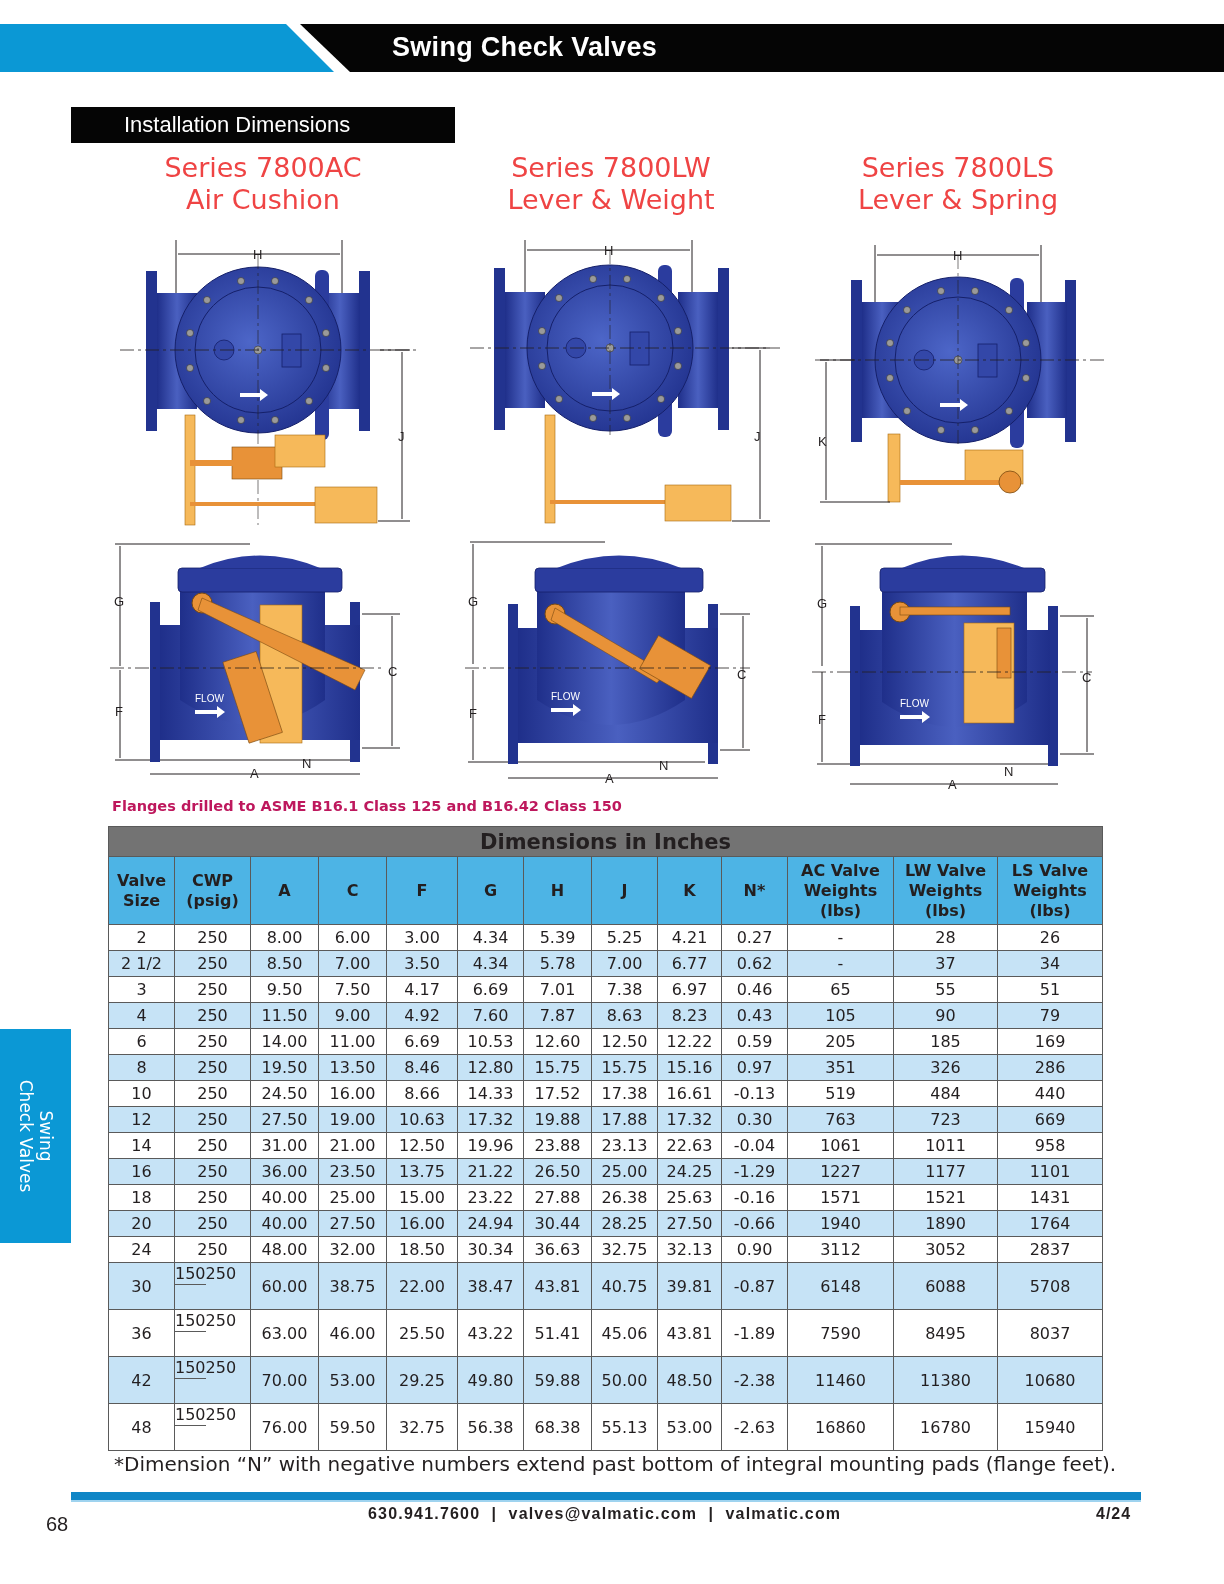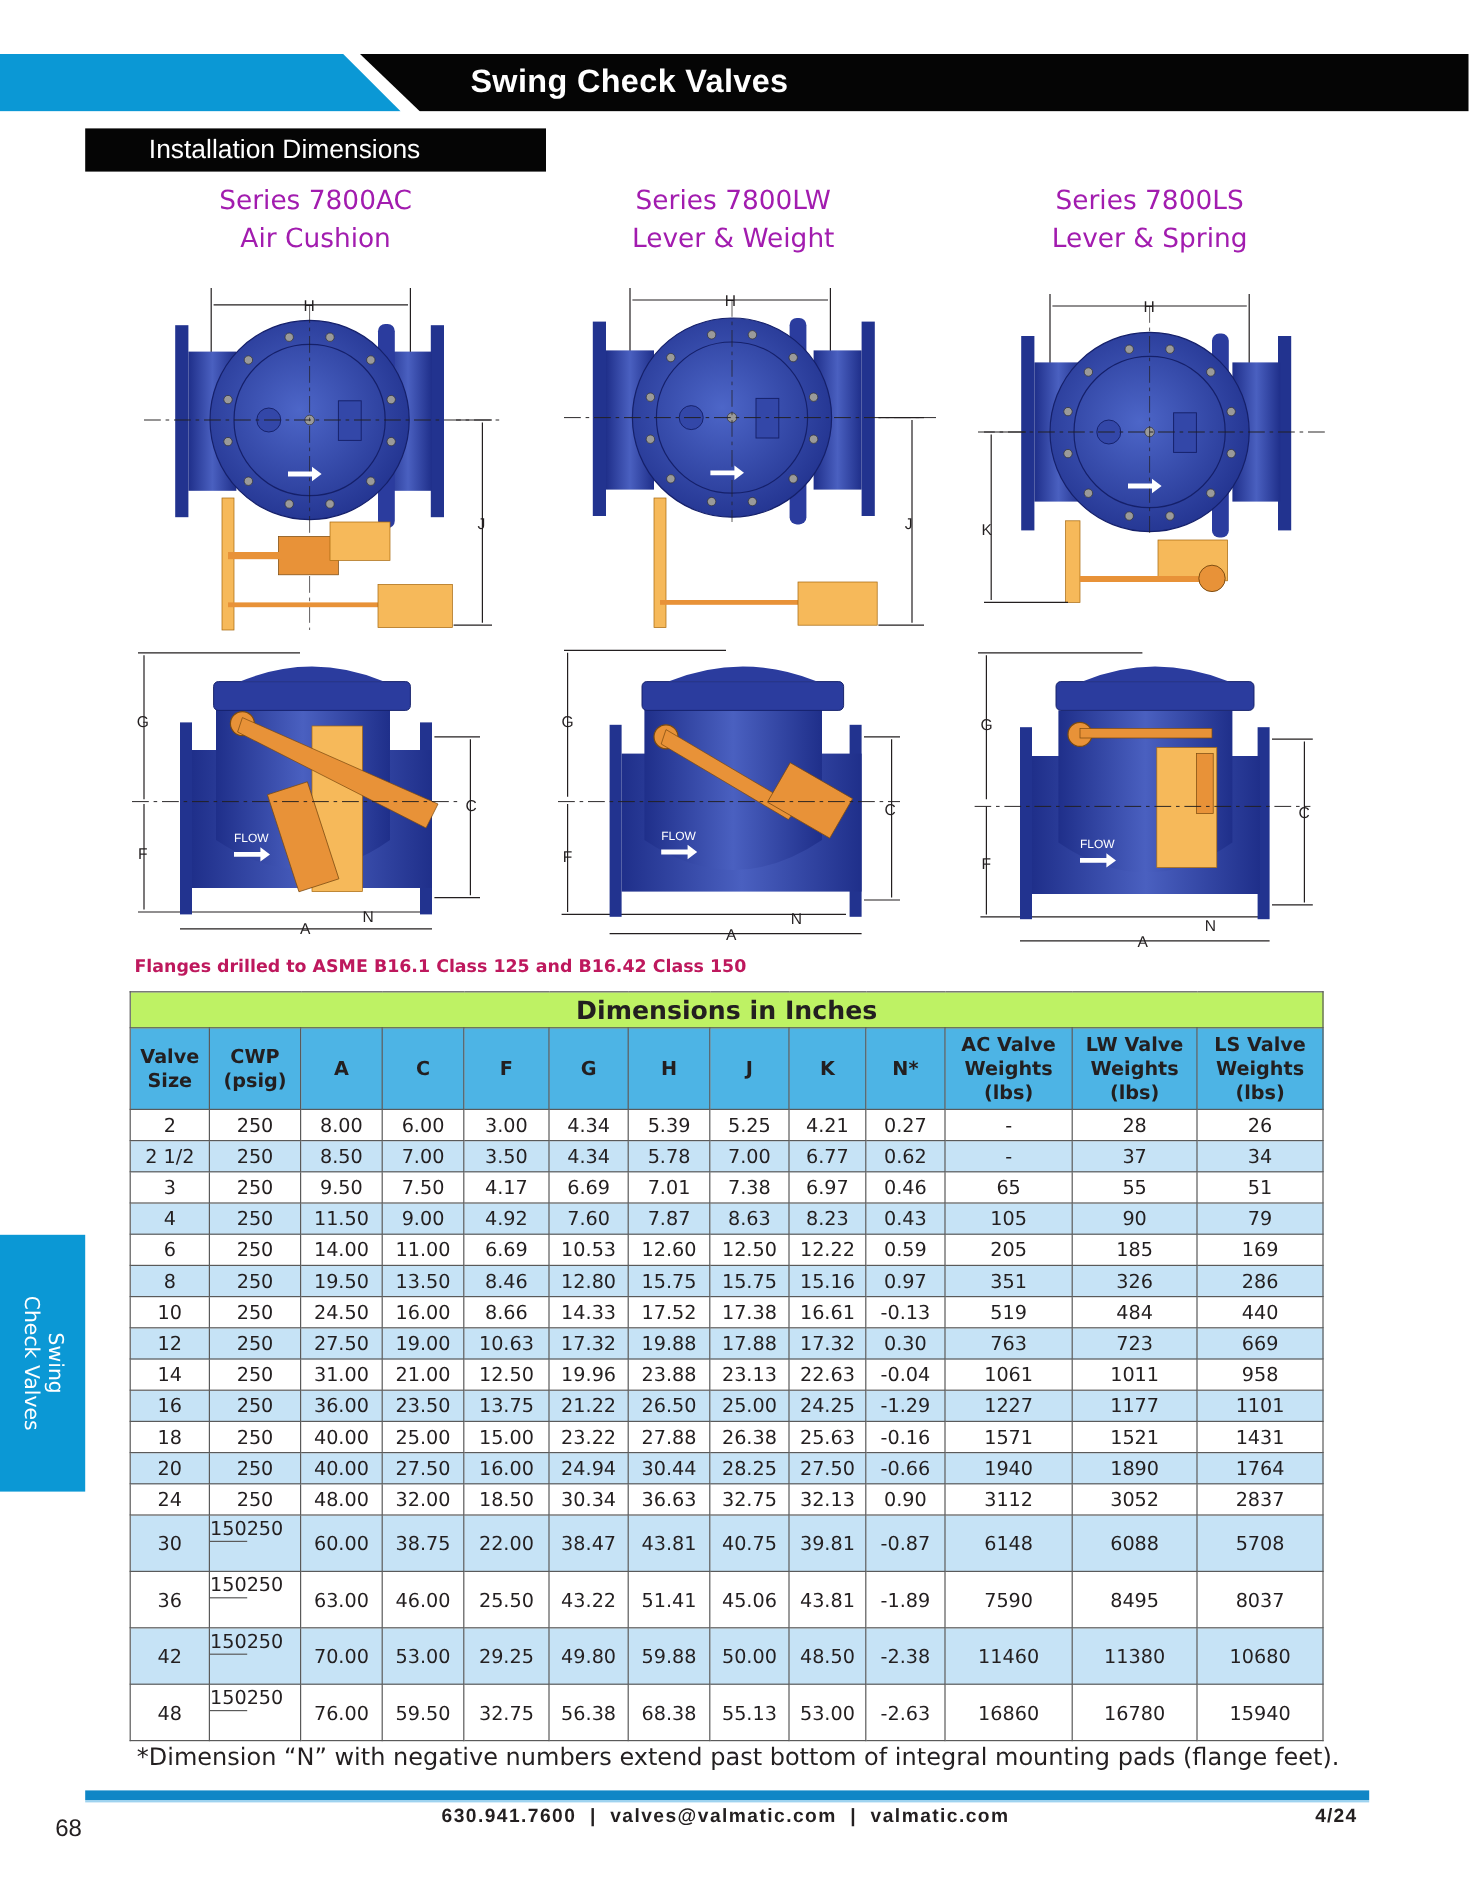--- a/index.html
+++ b/index.html
@@ -1,52 +1,52 @@
 <!DOCTYPE html>
 <html><head>
 <meta charset="utf-8">
 <style>
   * { box-sizing: border-box; margin: 0; padding: 0; }
   html, body { width: 1224px; height: 1584px; background: #ffffff; overflow: hidden; }
   body { position: relative; font-family: "DejaVu Sans", sans-serif; color: #231f20; }
 
   
-  .banner { position: absolute; top: 45px; left: 0; width: 1224px; height: 61px; }
+  .banner { position: absolute; top: 24px; left: 0; width: 1224px; height: 61px; }
   .banner-blue { position: absolute; left: 0; top: 0; width: 340px; height: 48px; background: #0b98d5;
     clip-path: polygon(0 0, 286px 0, 334px 48px, 0 48px); }
   .banner-black { position: absolute; left: 300px; top: 0; width: 924px; height: 48px; background: #050505;
     clip-path: polygon(0 0, 924px 0, 924px 48px, 50px 48px); }
   .banner-title { position: absolute; left: 392px; top: 8px; font-family: "Liberation Sans", sans-serif;
     font-size: 27px; font-weight: bold; color: #ffffff; letter-spacing: 0.3px; }
 
   
   .section-label { position: absolute; left: 71px; top: 107px; width: 384px; height: 36px; background: #050505;
     color: #ffffff; font-family: "Liberation Sans", sans-serif; font-size: 22px; line-height: 36px; padding-left: 53px; }
 
   
   .series { position: absolute; top: 152px; text-align: center; font-family: "DejaVu Sans", sans-serif;
-    font-size: 22px; line-height: 32px; color: #a21caf; }
+    font-size: 27px; line-height: 32px; color: #ef4444; }
   .series.s1 { left: 153px; width: 220px; }
   .series.s2 { left: 500px; width: 222px; }
   .series.s3 { left: 848px; width: 220px; }
 
   
   .diagram { position: absolute; }
   .diagram svg { display: block; }
 
   
   .flange-note { position: absolute; left: 112px; top: 798px; font-family: "DejaVu Sans", sans-serif;
     font-size: 14.5px; font-weight: bold; color: #be185d; }
 
   
   .dim-table { position: absolute; left: 108px; top: 826px; width: 990px; border-collapse: collapse;
     font-family: "DejaVu Sans", sans-serif; table-layout: fixed; }
   .dim-table td, .dim-table th { border: 1.5px solid #5a5a5a; text-align: center; vertical-align: middle;
     font-size: 16px; color: #231f20; padding: 0; }
-  .dim-table .title-row th { background: #bef264; font-size: 21px; font-weight: bold; height: 30px; }
+  .dim-table .title-row th { background: #737373; font-size: 21px; font-weight: bold; height: 30px; }
   .dim-table .head-row th { background: #4db4e5; font-size: 16px; font-weight: bold; line-height: 20px; height: 68px; }
   .dim-table tbody td { height: 26px; }
   .dim-table tbody tr.alt td { background: #c6e3f6; }
   .dim-table tbody tr.white td { background: #ffffff; }
   .dim-table td.cwp-split { padding: 0; }
   .cwp-stack { display: flex; flex-direction: row; height: 100%; }
   .cwp-stack span { display: block; height: 22px; line-height: 22px; }
   .cwp-stack span:first-child { border-bottom: 1.5px solid #5a5a5a; }
   .dim-table tbody tr.dbl td { height: 47px; }
 

